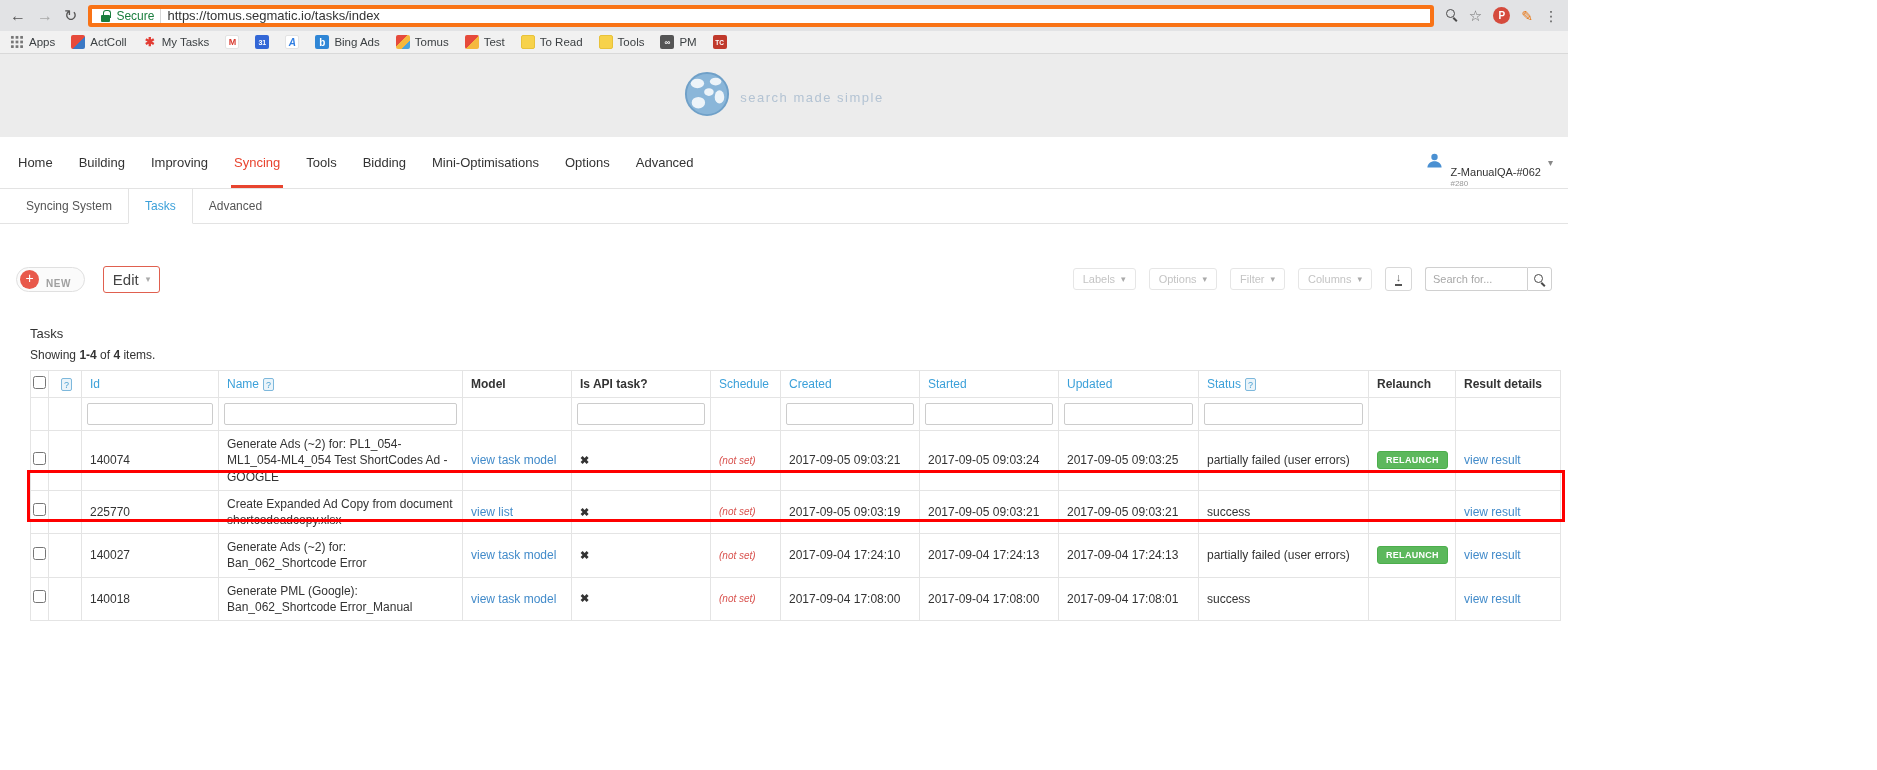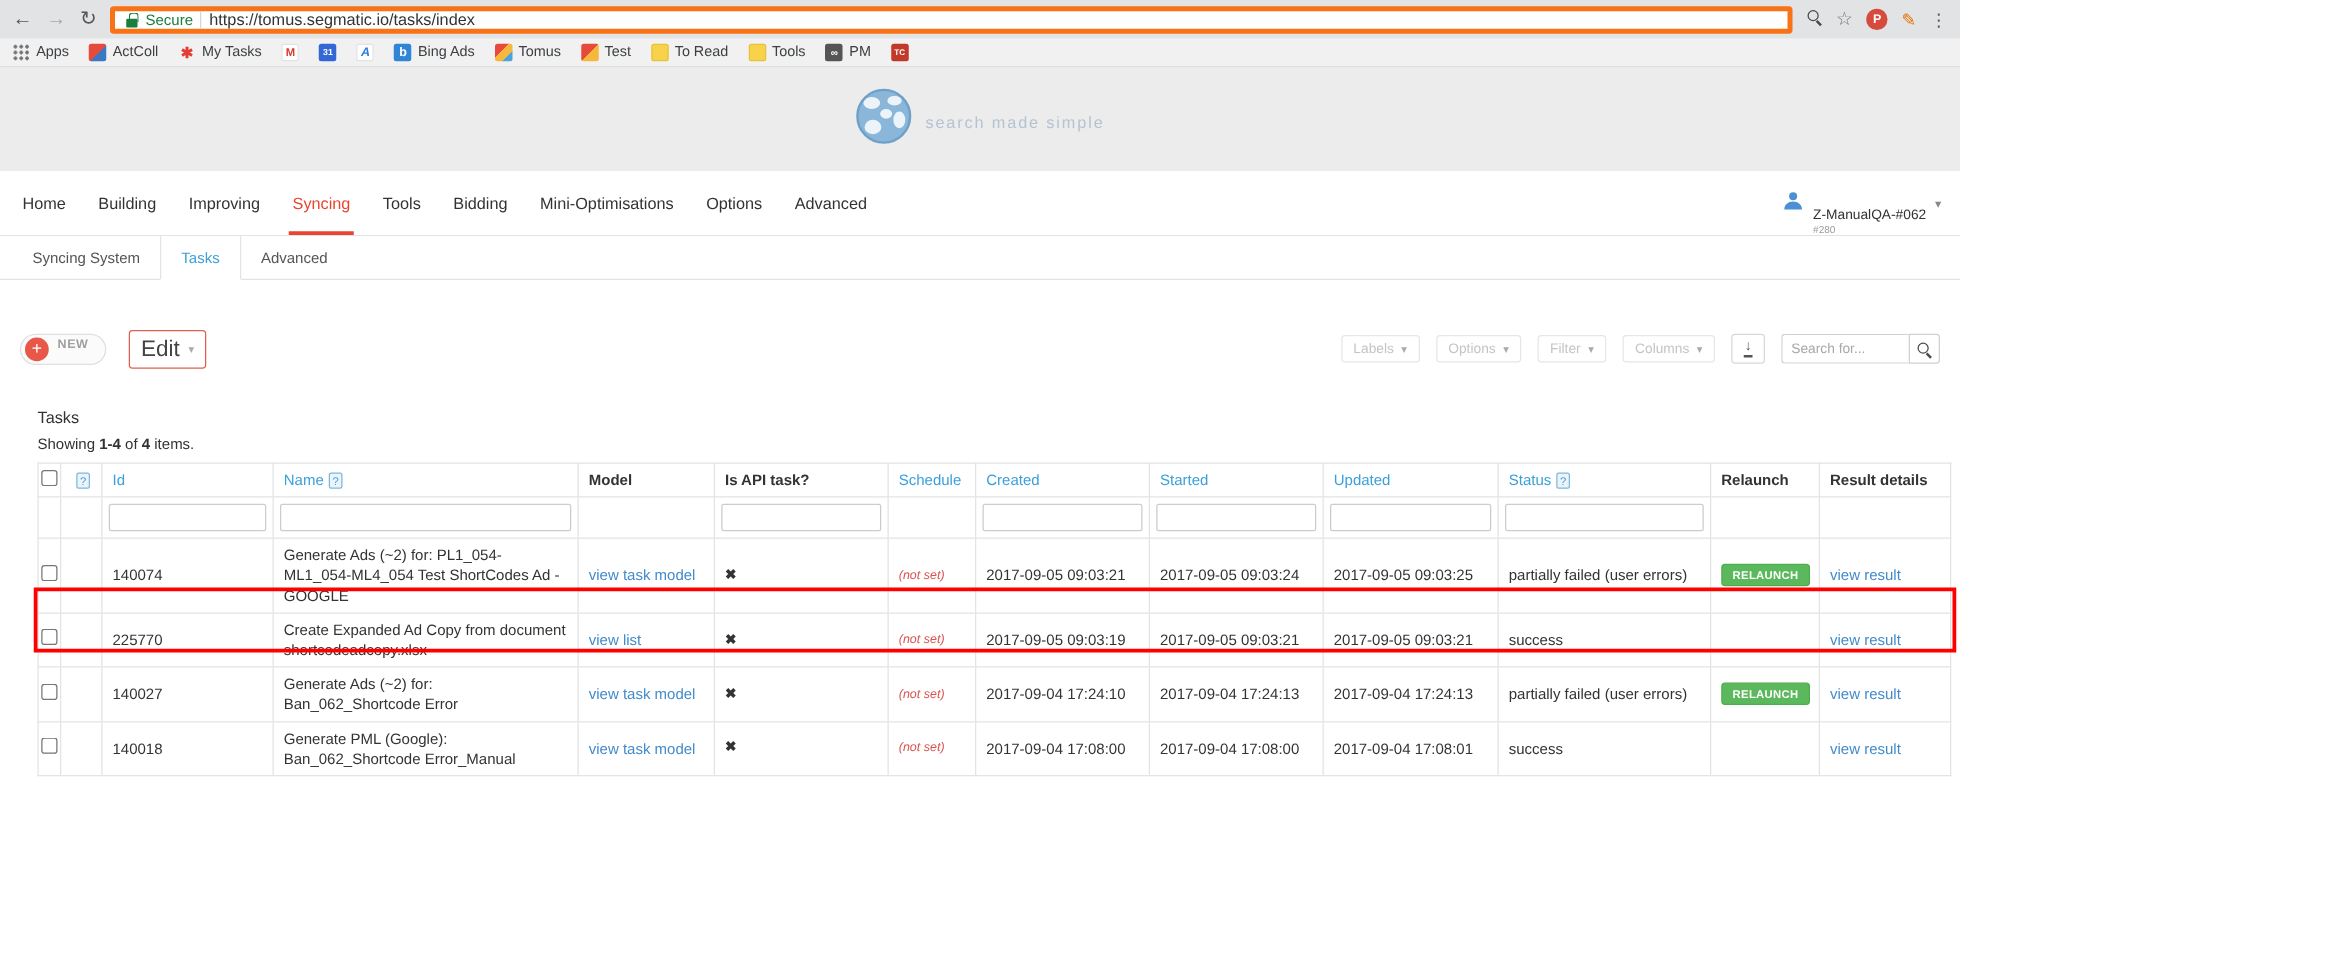--- a/index.html
+++ b/index.html
@@ -63,25 +63,25 @@
   
   .subnav { height:35px; display:flex; align-items:stretch; padding:0 10px; border-bottom:1px solid #e3e3e3; background:#fff; }
   .subnav-item { display:flex; align-items:center; padding:0 16px; font-size:12px; color:#555; cursor:pointer; }
   .subnav-item.active { color:#3ba0d9; border-left:1px solid #e3e3e3; border-right:1px solid #e3e3e3; margin-bottom:-1px; border-bottom:1px solid #fff; background:#fff; }
 
   .spacer { height:40px; }
 
   
   .toolbar { display:flex; align-items:center; padding:0 16px; height:30px; }
   button { font-family:"Liberation Sans", sans-serif; }
-  .btn-new { display:flex; align-items:flex-start; gap:7px; background:#fbfbfb; border:1px solid #e0e0e0; border-radius:13px; padding:2px 13px 2px 3px; cursor:pointer; }
+  .btn-new { display:flex; align-items:flex-end; gap:7px; background:#fbfbfb; border:1px solid #e0e0e0; border-radius:13px; padding:2px 13px 2px 3px; cursor:pointer; }
   .plus-circle { width:19px; height:19px; border-radius:50%; background:#e8584a; color:#fff; display:flex; align-items:center; justify-content:center; font-size:14px; line-height:1; }
   .plus-circle::after { content:"+"; margin-top:-2px; }
   .new-label { font-size:10px; color:#a0a0a0; font-weight:bold; letter-spacing:0.5px; }
-  .btn-edit { margin-left:18px; background:#fff; border:1px solid #e0604f; border-radius:3px; padding:4px 9px; font-size:18px; color:#444; display:flex; align-items:center; gap:7px; cursor:pointer; }
+  .btn-edit { margin-left:18px; background:#fff; border:1px solid #e0604f; border-radius:3px; padding:4px 9px; font-size:15px; color:#444; display:flex; align-items:center; gap:7px; cursor:pointer; }
   .dropdown::after { content:"▾"; font-size:9px; color:#aaa; }
   .toolbar-right { margin-left:auto; display:flex; align-items:center; gap:13px; }
   .btn-ghost { background:#fff; border:1px solid #e6e6e6; border-radius:3px; padding:4px 9px; font-size:11px; color:#c4c4c4; display:flex; align-items:center; gap:6px; cursor:pointer; }
   .btn-sq { width:27px; height:24px; background:#fff; border:1px solid #d8d8d8; border-radius:3px; display:flex; align-items:center; justify-content:center; cursor:pointer; }
   .dl-icon { font-size:11px; color:#555; line-height:1; border-bottom:2px solid #555; padding:0 1px 1px; font-weight:bold; }
   .search-group { display:flex; }
   .search-input { width:102px; height:24px; border:1px solid #d0d0d0; border-right:none; border-radius:3px 0 0 3px; padding:0 7px; font-size:11px; color:#333; outline:none; }
   .search-input::placeholder { color:#a8a8a8; }
   .btn-search { width:25px; height:24px; border:1px solid #d0d0d0; border-radius:0 3px 3px 0; background:#fff; display:flex; align-items:center; justify-content:center; cursor:pointer; }
 

